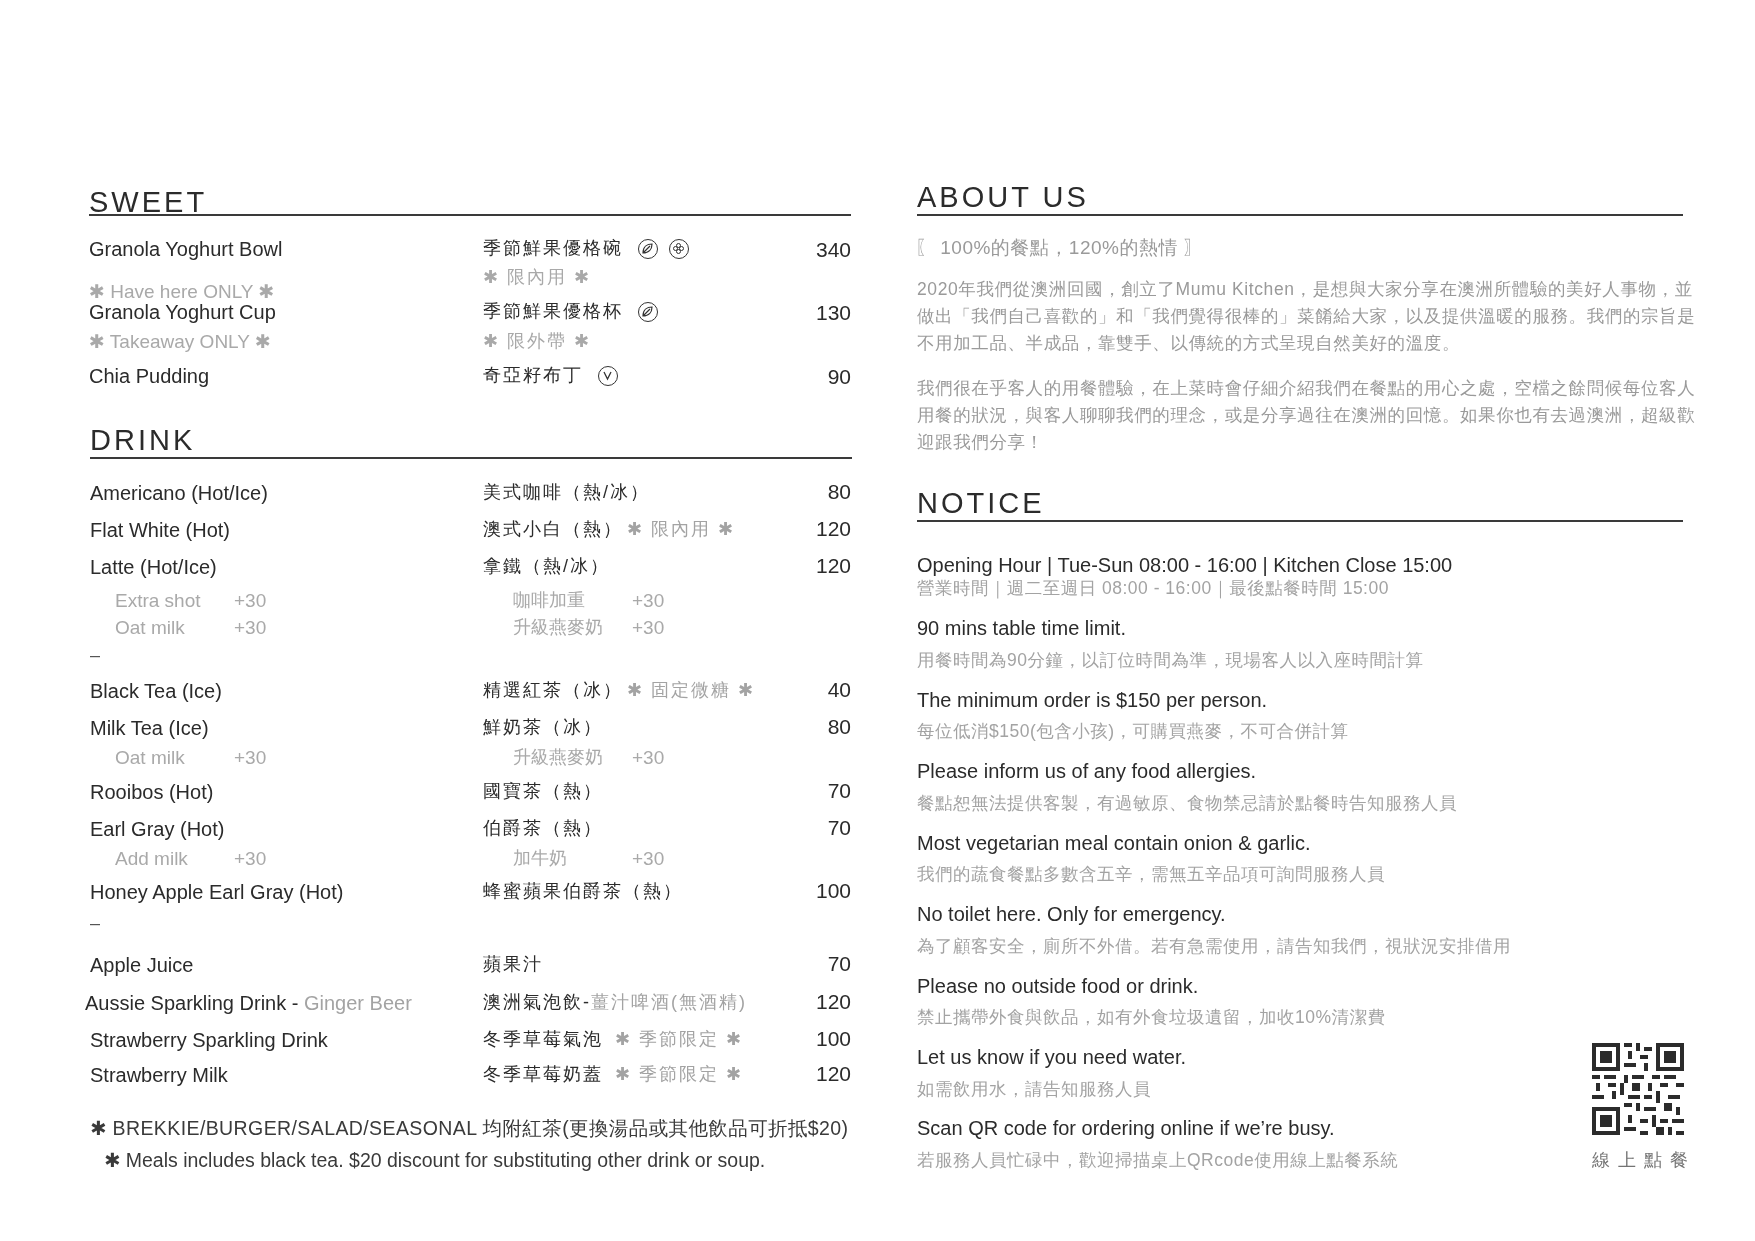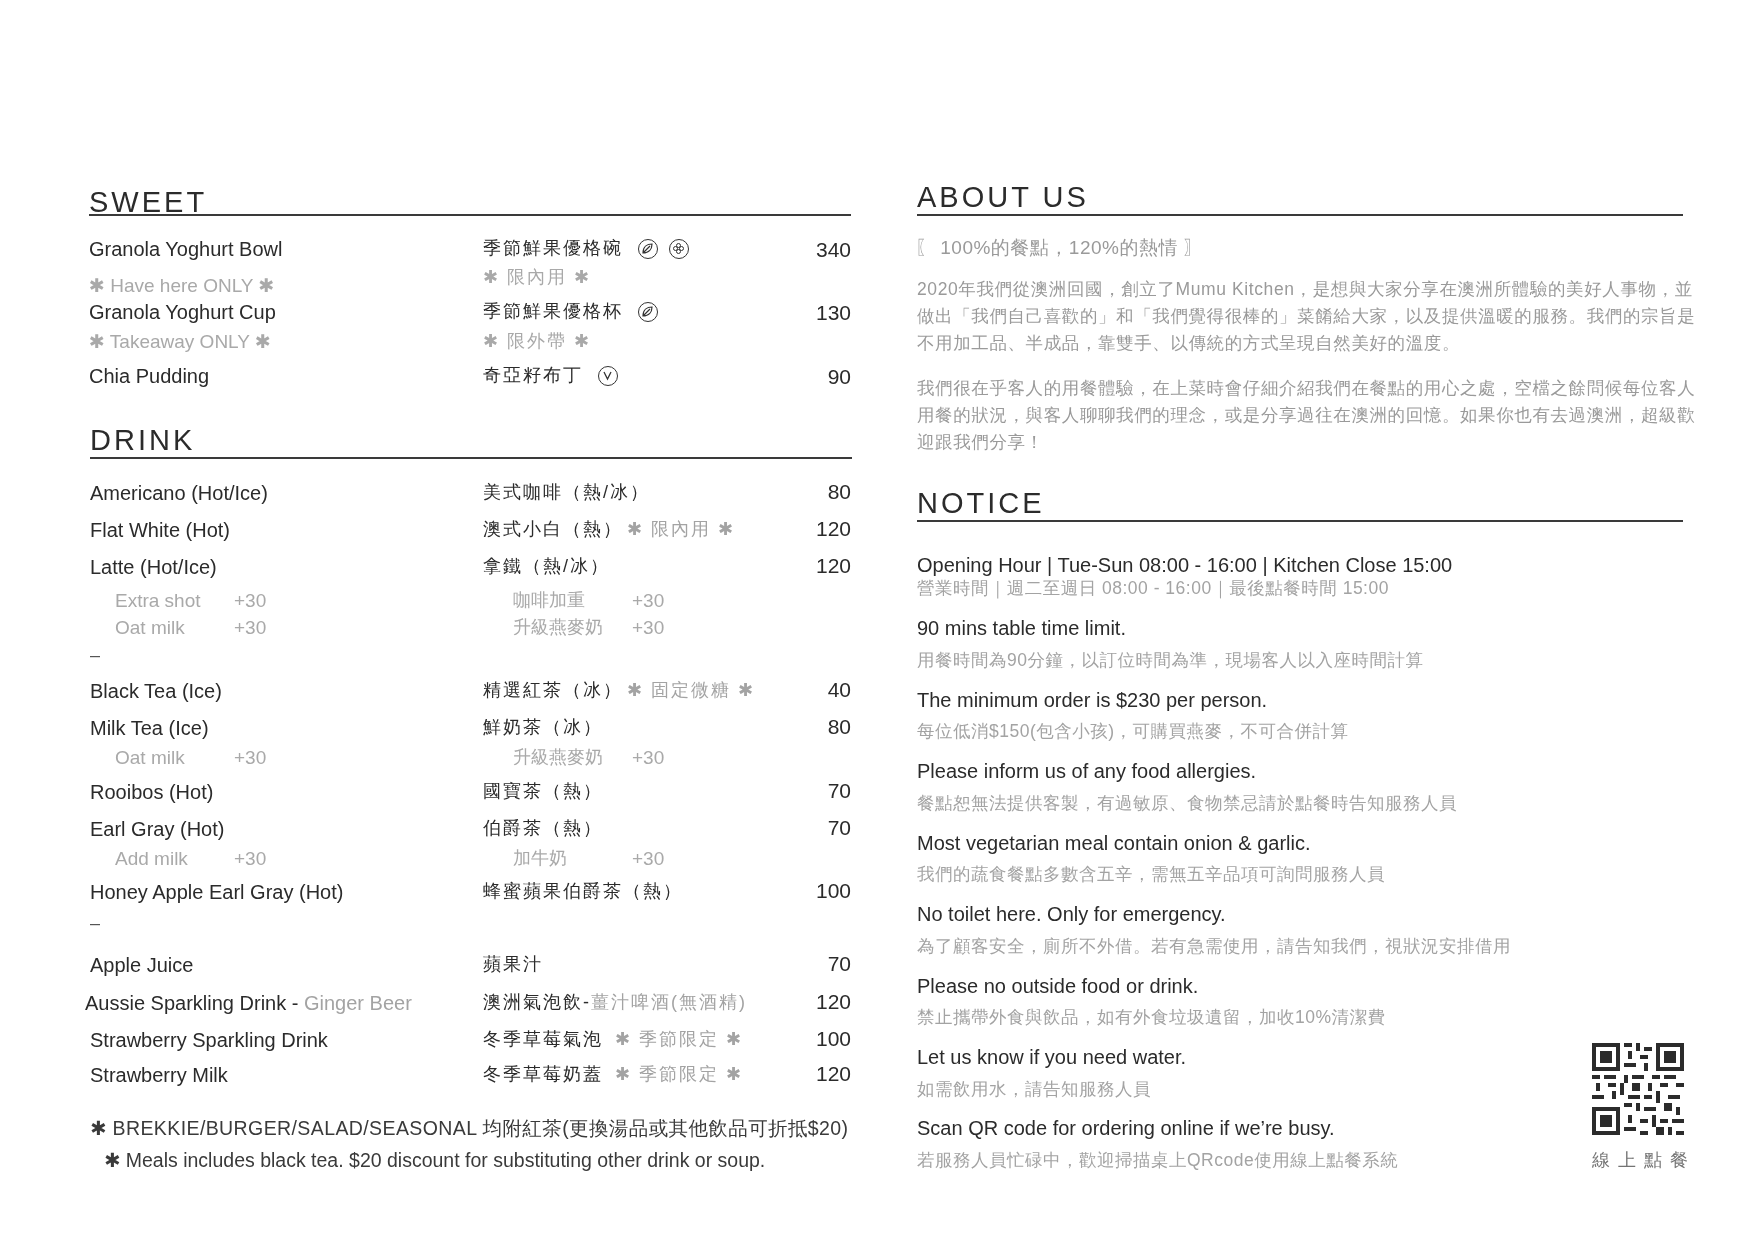--- a/index.html
+++ b/index.html
@@ -41,21 +41,21 @@
   <span class="icon-circ" style="margin-left:4px;">
     <svg width="15" height="15" viewBox="0 0 15 15">
         <circle cx="7.5" cy="4.5" r="2" fill="none" stroke="#333" stroke-width="1"></circle>
         <circle cx="7.5" cy="10.5" r="2" fill="none" stroke="#333" stroke-width="1"></circle>
         <circle cx="4.5" cy="7.5" r="2" fill="none" stroke="#333" stroke-width="1"></circle>
         <circle cx="10.5" cy="7.5" r="2" fill="none" stroke="#333" stroke-width="1"></circle>
       </svg>
   </span>
 </div>
 <div class="abs price" style="left:771px;top:239px;">340</div>
-<div class="abs sub" style="left:89px;top:276px;">✱ Have here ONLY ✱</div>
+<div class="abs sub" style="left:89px;top:282px;">✱ Have here ONLY ✱</div>
 <div class="abs sub zh gray" style="left:483px;top:268px;font-size:18px;">✱ 限內用 ✱</div>
 
 <div class="abs en" style="left:89px;top:302px;">Granola Yoghurt Cup</div>
 <div class="abs zh" style="left:483px;top:302px;">
   <span>季節鮮果優格杯</span>
   <span class="icon-circ">
     <svg width="15" height="15" viewBox="0 0 15 15">
         <path d="M3 12 C3 6 7 3 12 3 C12 8 9 12 3 12 Z M3 12 L10 5" fill="none" stroke="#333" stroke-width="1.2"></path>
       </svg>
   </span>
@@ -171,21 +171,21 @@
 
 <div class="abs heading" style="left:917px;top:489px;">NOTICE</div>
 <div class="abs rule" style="left:917px;top:520px;width:766px;"></div>
 
 <div class="abs notice-en" style="left:917px;top:547px;margin-top:8px;">Opening Hour | Tue-Sun 08:00 - 16:00 | Kitchen Close 15:00</div>
 <div class="abs notice-zh" style="left:917px;top:580px;">營業時間｜週二至週日 08:00 - 16:00｜最後點餐時間  15:00</div>
 
 <div class="abs notice-en" style="left:917px;top:618px;">90 mins table time limit.</div>
 <div class="abs notice-zh" style="left:917px;top:652px;">用餐時間為90分鐘，以訂位時間為準，現場客人以入座時間計算</div>
 
-<div class="abs notice-en" style="left:917px;top:690px;">The minimum order is $230 per person.</div>
+<div class="abs notice-en" style="left:917px;top:690px;">The minimum order is $150 per person.</div>
 <div class="abs notice-zh" style="left:917px;top:723px;">每位低消$150(包含小孩)，可購買燕麥，不可合併計算</div>
 
 <div class="abs notice-en" style="left:917px;top:761px;">Please inform us of any food allergies.</div>
 <div class="abs notice-zh" style="left:917px;top:795px;">餐點恕無法提供客製，有過敏原、食物禁忌請於點餐時告知服務人員</div>
 
 <div class="abs notice-en" style="left:917px;top:833px;">Most vegetarian meal contain onion &amp; garlic.</div>
 <div class="abs notice-zh" style="left:917px;top:866px;">我們的蔬食餐點多數含五辛，需無五辛品項可詢問服務人員</div>
 
 <div class="abs notice-en" style="left:917px;top:904px;">No toilet here. Only for emergency.</div>
 <div class="abs notice-zh" style="left:917px;top:938px;">為了顧客安全，廁所不外借。若有急需使用，請告知我們，視狀況安排借用</div>

